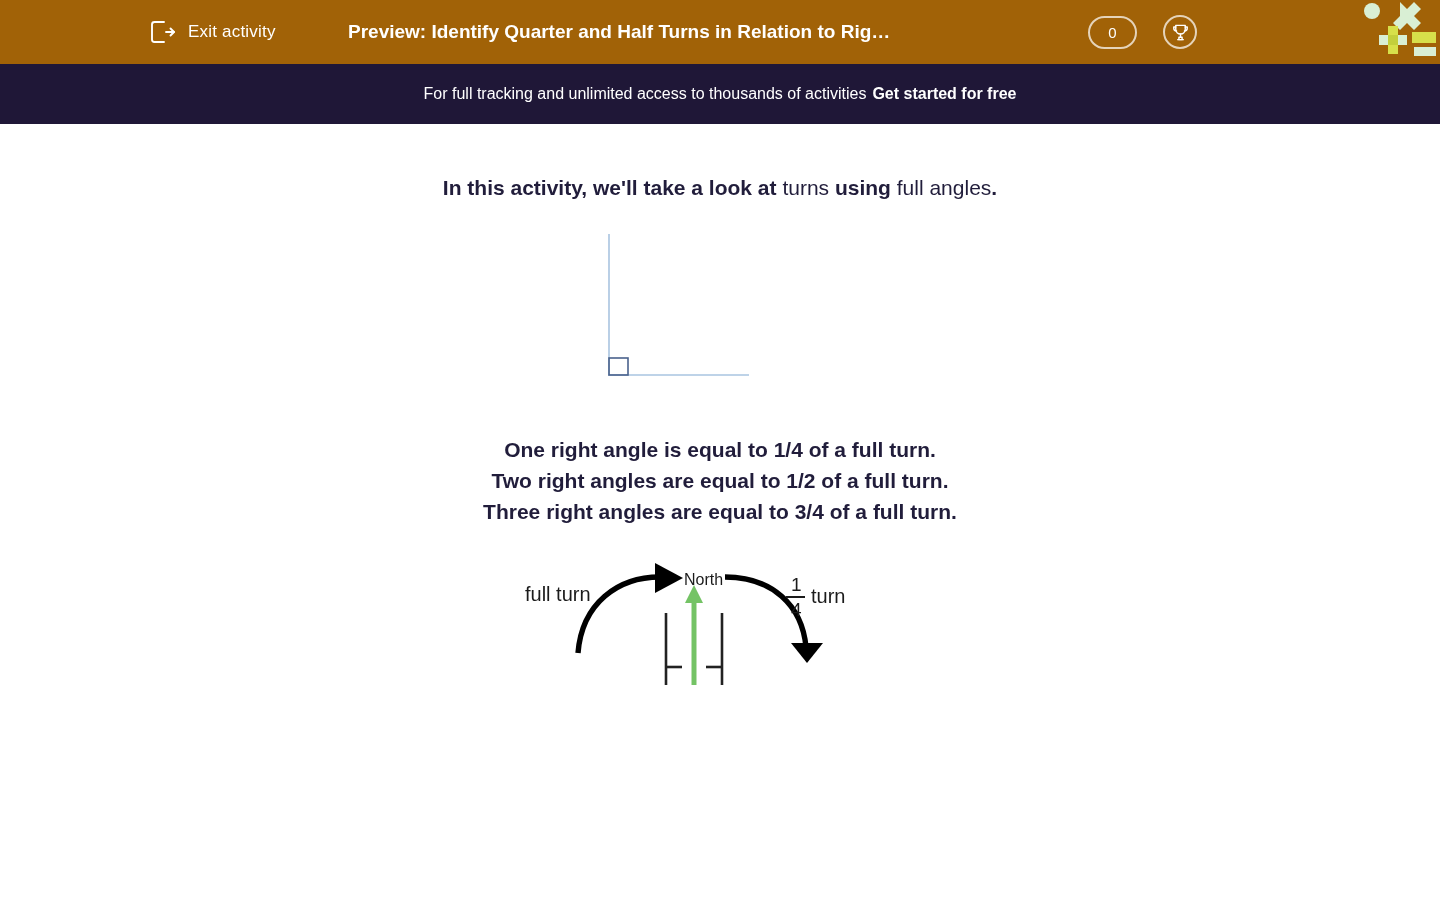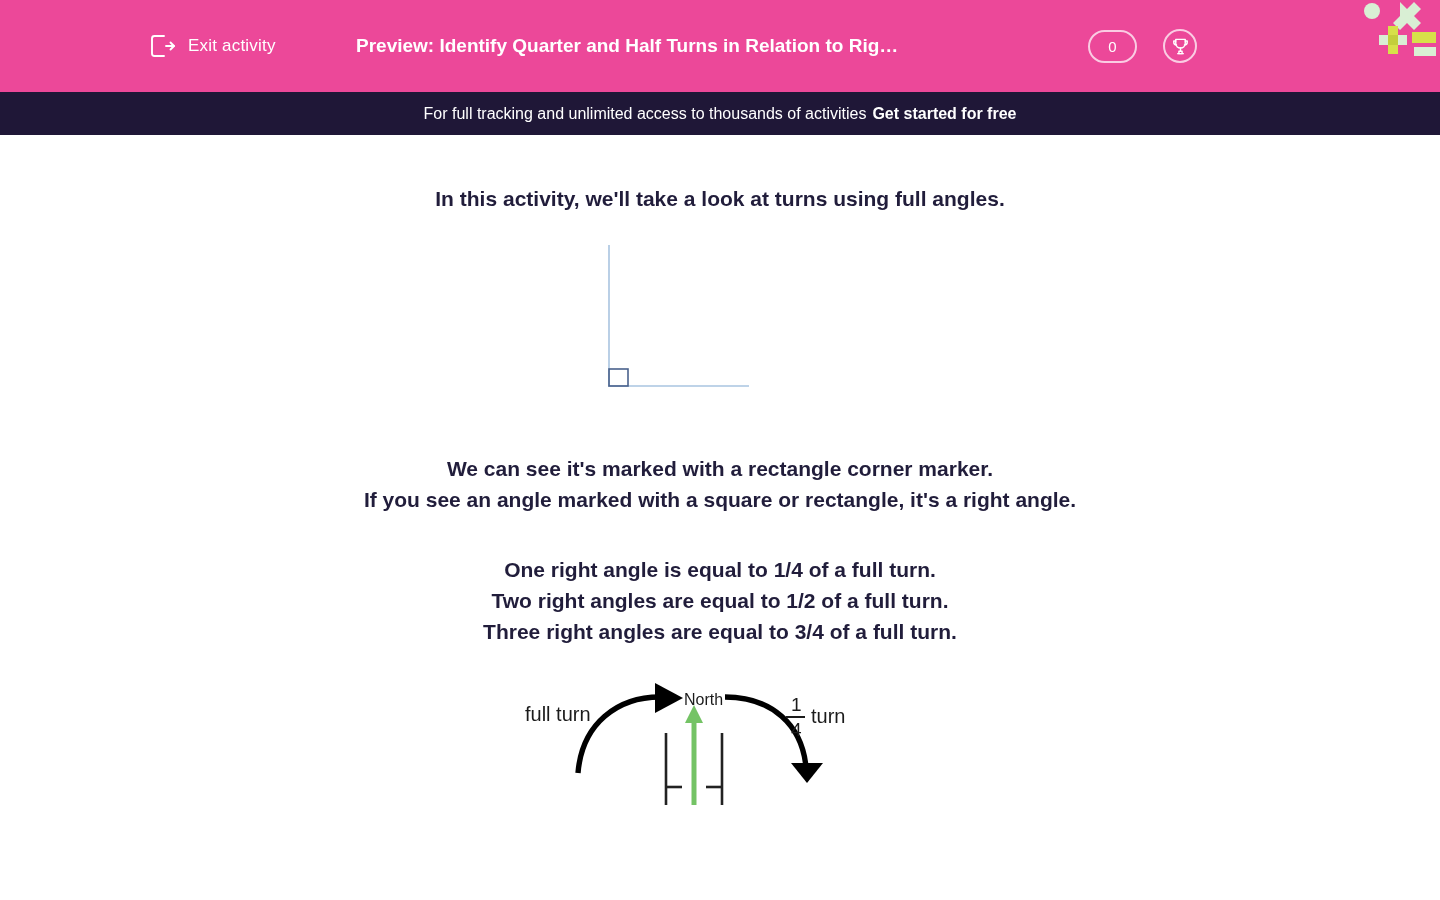--- a/index.html
+++ b/index.html
@@ -8,41 +8,41 @@
     width: 1440px;
     height: 900px;
     overflow: hidden;
     background: #ffffff;
     font-family: "Liberation Sans", sans-serif;
   }
 
   
   .header {
     position: relative;
-    height: 92px;
-    background: #ec4899;
+    height: 64px;
+    background: #a16207;
     display: flex;
     align-items: center;
     overflow: hidden;
   }
   .exit-btn {
     display: flex;
     align-items: center;
     gap: 12px;
     margin-left: 148px;
     color: #ffffff;
     cursor: pointer;
     user-select: none;
   }
   .exit-icon { width: 28px; height: 28px; display: block; }
   .exit-label { font-size: 17px; letter-spacing: .2px; }
 
   .activity-title {
     position: absolute;
-    left: 356px;
+    left: 348px;
     top: 50%;
     transform: translateY(-50%);
     font-size: 19px;
     font-weight: bold;
     color: #ffffff;
     white-space: nowrap;
     max-width: 615px;
     overflow: hidden;
     text-overflow: ellipsis;
   }
@@ -78,21 +78,21 @@
     justify-content: center;
     cursor: pointer;
   }
   .trophy-btn svg { width: 19px; height: 19px; display: block; }
 
   
   .deco { position: absolute; right: 0; top: 0; width: 90px; height: 60px; pointer-events: none; }
 
   
   .promo {
-    height: 43px;
+    height: 60px;
     background: #1f1737;
     display: flex;
     align-items: center;
     justify-content: center;
     color: #ffffff;
     font-size: 16px;
   }
   .promo .cta { font-weight: bold; margin-left: 6px; cursor: pointer; text-align: center; }
 
   
@@ -102,21 +102,21 @@
     color: #211d3b;
     text-align: center;
     overflow: hidden;
   }
   .para {
     font-size: 21px;
     font-weight: bold;
     line-height: 31px;
     color: #211d3b;
   }
-  .para b { font-weight: 700; margin-top: 24px; }
+  .para b { font-weight: 400; margin-top: 24px; }
   .p1 { margin-top: 48px; }
   .p2 { margin-top: 40px; }
   .p3 { margin-top: 47px; }
   .p4 { margin-top: 39px; }
   .p5 { margin-top: 40px; }
 
   .rightangle-fig { margin-top: 27px; height: 165px; display:flex; justify-content:center; }
   .rightangle-fig svg { display:block; }
 
   .turn-fig { margin-top: 28px; display: flex; justify-content: center; }
@@ -187,24 +187,20 @@
     <svg width="240" height="165" viewBox="0 0 240 165">
 
       <line x1="9" y1="4" x2="9" y2="145" stroke="#a9c4e0" stroke-width="1.6"></line>
 
       <line x1="8" y1="145" x2="149" y2="145" stroke="#a9c4e0" stroke-width="1.6"></line>
 
       <rect x="9" y="128" width="19" height="17" fill="none" stroke="#4a628c" stroke-width="1.6"></rect>
     </svg>
   </div>
 
-  <p class="para p3">
-    <span>We can see it's marked with a rectangle corner marker.</span><br>
-    <span>If you see an angle marked with a square or rectangle, it's a right angle.</span>
-  </p>
 
   <p class="para p4">
     <span>One right angle is equal to 1/4 of a full turn.</span><br>
     <span>Two right angles are equal to 1/2 of a full turn.</span><br>
     <span>Three right angles are equal to 3/4 of a full turn.</span>
   </p>
 
 
   <div class="turn-fig">
     <svg width="420" height="130" viewBox="0 0 420 130">

